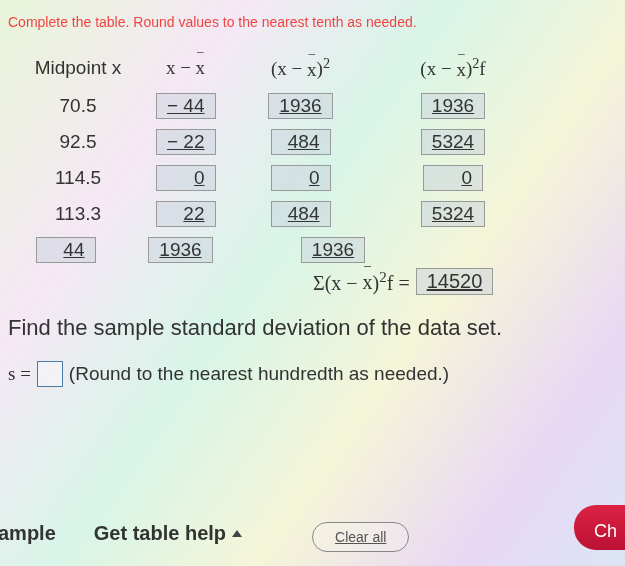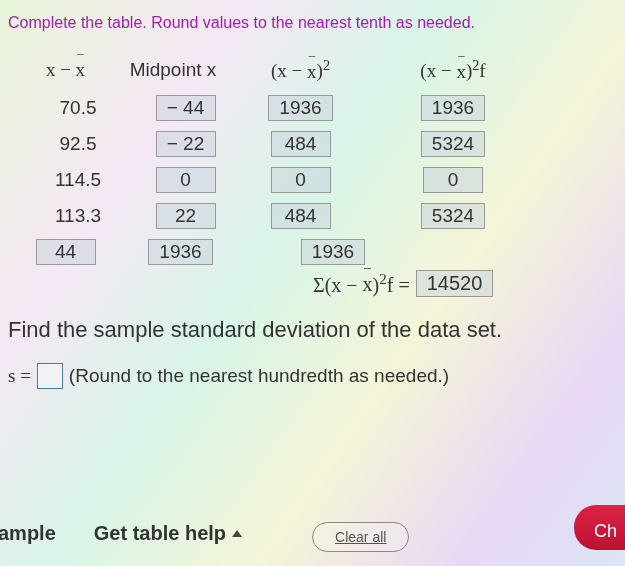--- a/index.html
+++ b/index.html
@@ -11,22 +11,22 @@
         #e8f5d8 0%, #f5e8f5 12%, #d8f5e8 22%, #f5f5d8 32%, 
         #e8d8f5 42%, #d8e8f5 52%, #f5d8e8 62%, #d8f5f5 72%, 
         #f5e8d8 82%, #e8f5f5 92%, #f5d8f5 100%);
       background-size: 200% 200%;
       color: #333;
       padding: 14px 8px 0 8px;
       position: relative;
       overflow: hidden;
     }
     .instruction {
-      font-size: 16px;
-      color: #a21caf;
+      font-size: 14px;
+      color: #ef4444;
       margin-bottom: 18px;
     }
     .table-container {
       padding-left: 10px;
       margin-bottom: 14px;
     }
     .row {
       display: flex;
       align-items: center;
       height: 36px;
@@ -53,21 +53,22 @@
       top: -6px;
       left: 2px;
       font-size: 0.9em;
     }
     .cell-box {
       display: inline-block;
       min-width: 60px;
       padding: 1px 10px;
       border: 1px solid #999;
       background: rgba(200,210,220,0.5);
-      text-align: center;
+      text-align: right;
+      text-decoration: underline;
     }
     .sum-row {
       display: flex;
       justify-content: flex-start;
       padding-left: 295px;
       font-size: 20px;
       align-items: center;
       gap: 6px;
     }
     .find-text {
@@ -143,22 +144,22 @@
     .sup { font-size: 0.75em; vertical-align: super; }
   </style>
 </head>
 <body>
 
 <div class="instruction">Complete the table. Round values to the nearest tenth as needed.</div>
 
 <div class="table-container">
 
   <div class="row header-row">
+    <div class="col col1">Midpoint x</div>
     <div class="col col2 math-var">x − <span class="xbar">x</span></div>
-    <div class="col col1">Midpoint x</div>
     <div class="col col3 math-var">(x − <span class="xbar">x</span>)<span class="sup">2</span></div>
     <div class="col col4 math-var">(x − <span class="xbar">x</span>)<span class="sup">2</span>f</div>
   </div>
 
   <div class="row">
     <div class="col col1">70.5</div>
     <div class="col col2"><span class="cell-box">− 44</span></div>
     <div class="col col3"><span class="cell-box">1936</span></div>
     <div class="col col4"><span class="cell-box">1936</span></div>
   </div>

